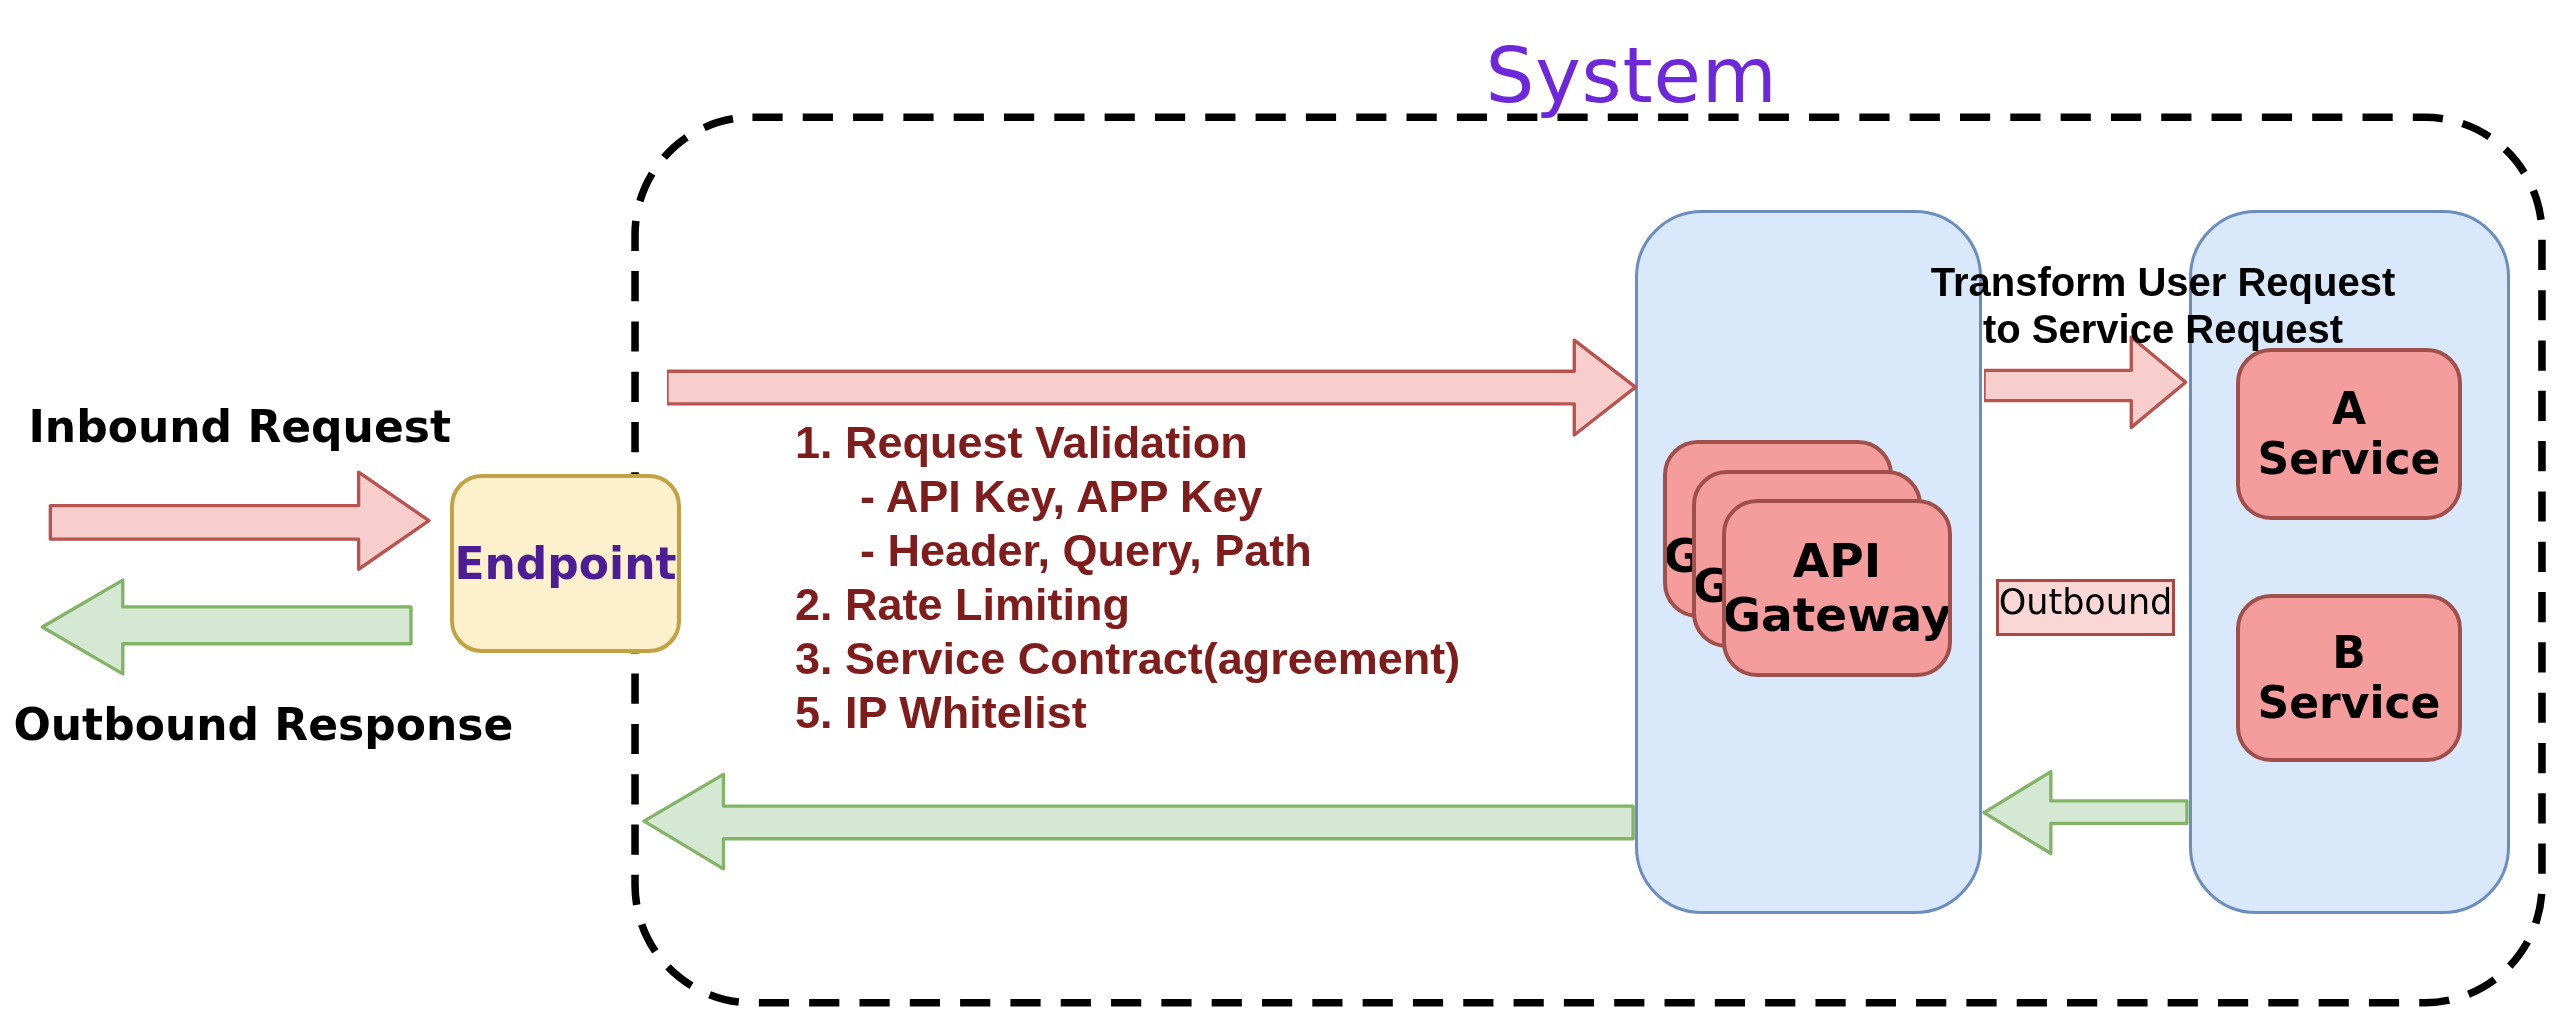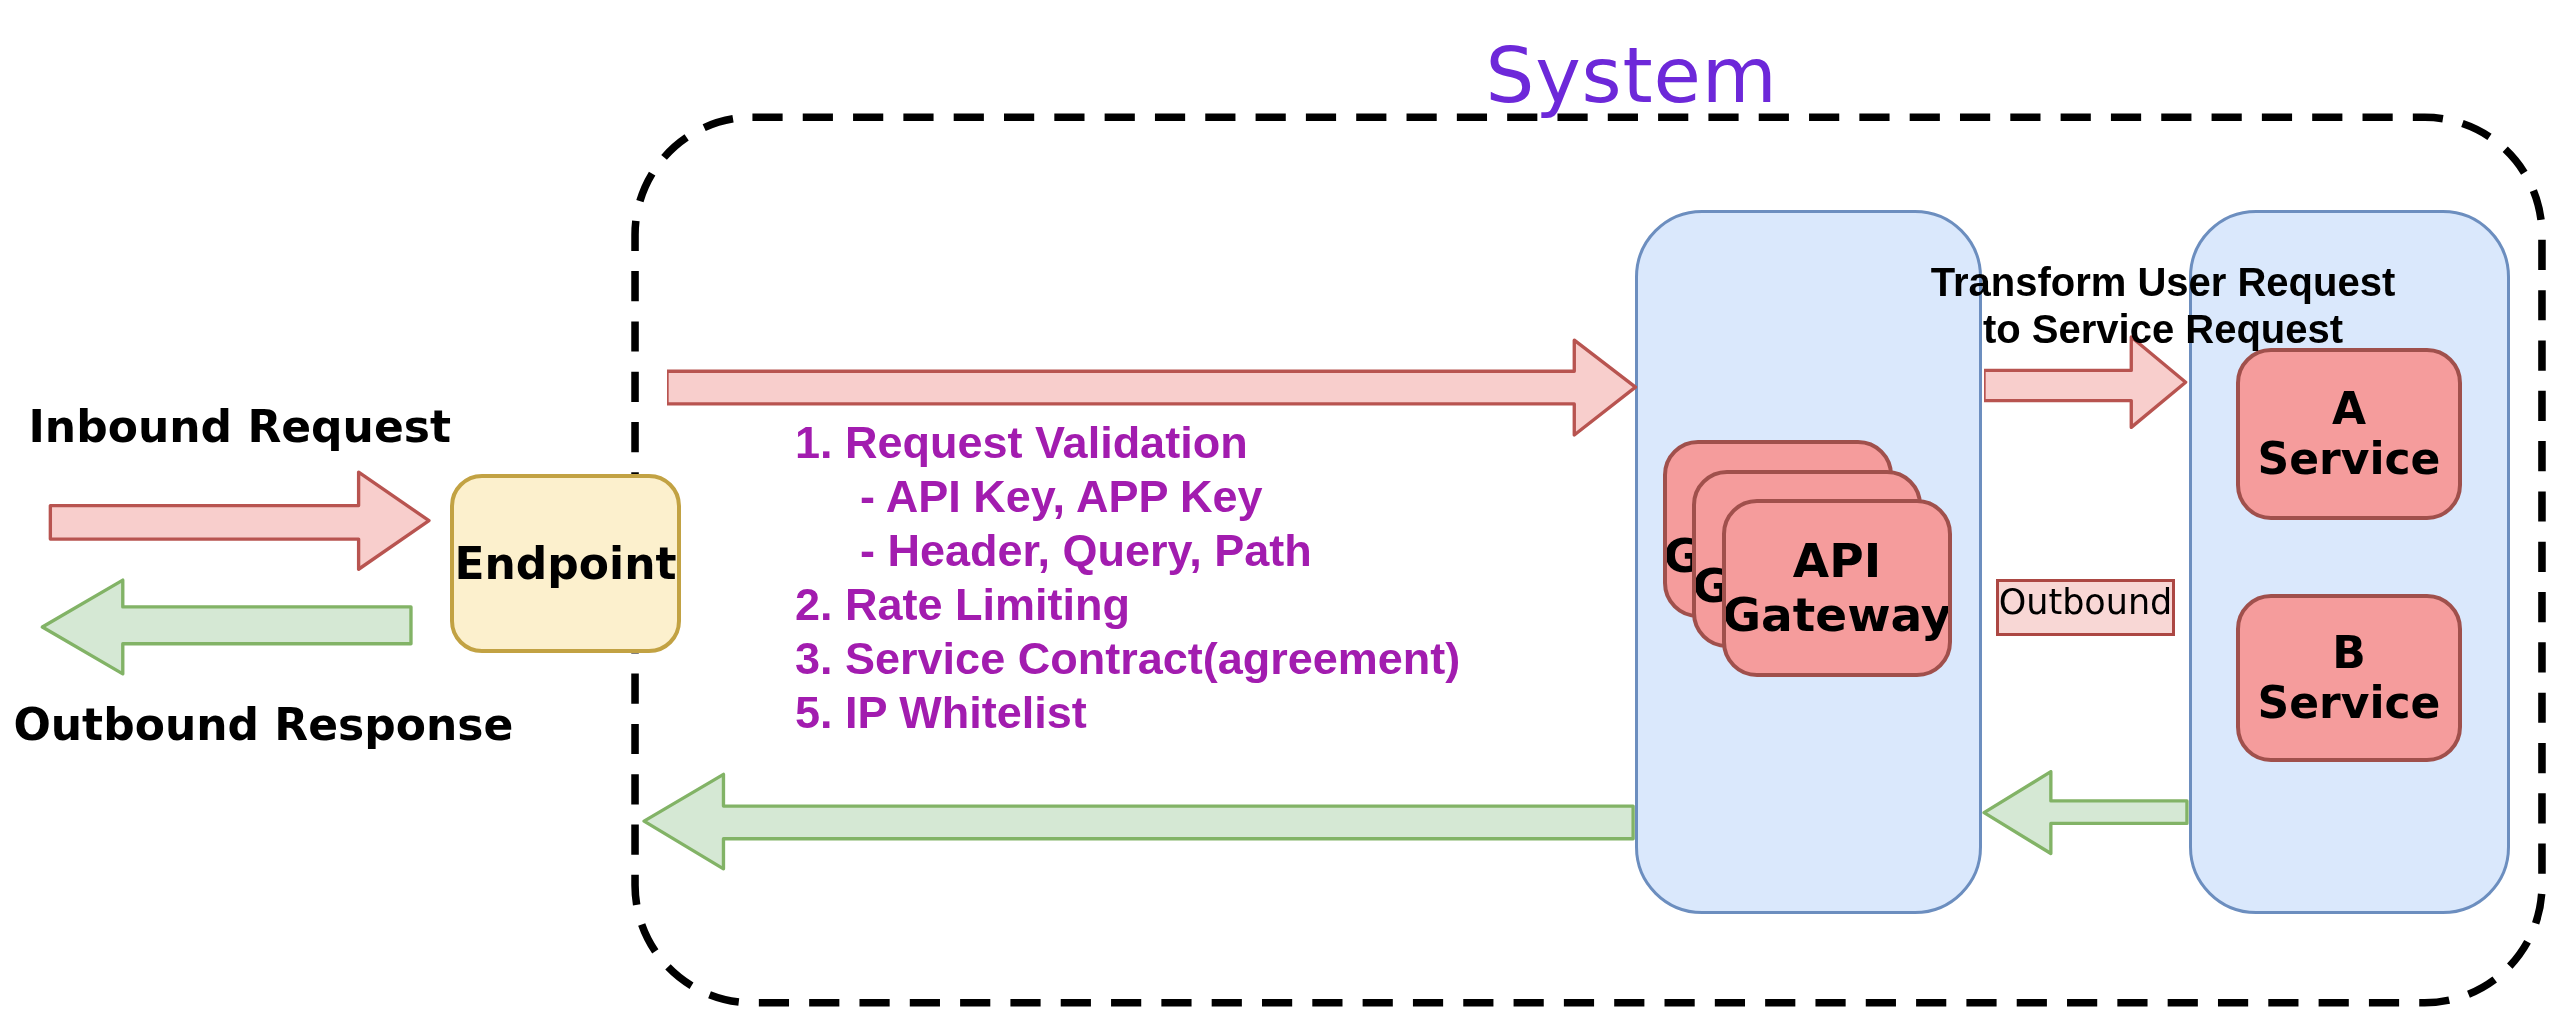--- a/index.html
+++ b/index.html
@@ -27,38 +27,38 @@
   .side-label {
     font-size: 44px; font-weight: 700; color: #000;
     text-align: left; z-index: 6; white-space: nowrap;
   }
   .inbound-label  { left: 28.5px;  top: 401px; width: 361px; }
   .outbound-label { left: 13.4px;  top: 699px; width: 428px; }
 
   .steps {
     left: 795px; top: 416px; width: 755px;
     font-family: "Liberation Sans", sans-serif;
-    font-size: 45px; font-weight: 700; color: #a21caf;
+    font-size: 45px; font-weight: 700; color: #7f1d1d;
     line-height: 54px; z-index: 6; white-space: nowrap;
   }
   .steps .indent { margin-left: 65px; }
 
   .note {
     left: 1878px; top: 238px; width: 570px;
     font-family: "Liberation Sans", sans-serif;
     font-size: 40px; font-weight: 700; color: #000;
     text-align: center; line-height: 47px; z-index: 6; white-space: nowrap; margin-top: 21px;
   }
 
   
   .endpoint-box {
     left: 450px; top: 474px; width: 231px; height: 179px;
     background: #FCF0CD; border: 4.2px solid #C2A243; border-radius: 32px;
     display: flex; align-items: center; justify-content: center;
-    font-size: 44px; font-weight: 700; color: #000000;
+    font-size: 44px; font-weight: 700; color: #4c1d95;
     z-index: 4; box-sizing: border-box;
   }
   .container-box {
     background: #DAE8FC; border: 3.4px solid #6C8EBF; border-radius: 67px;
     z-index: 2; box-sizing: border-box;
   }
   .gateway-box  { left: 1635px; top: 210px; width: 347px; height: 704px; }
   .services-box { left: 2189px; top: 210px; width: 321px; height: 704px; }
 
   .card {

